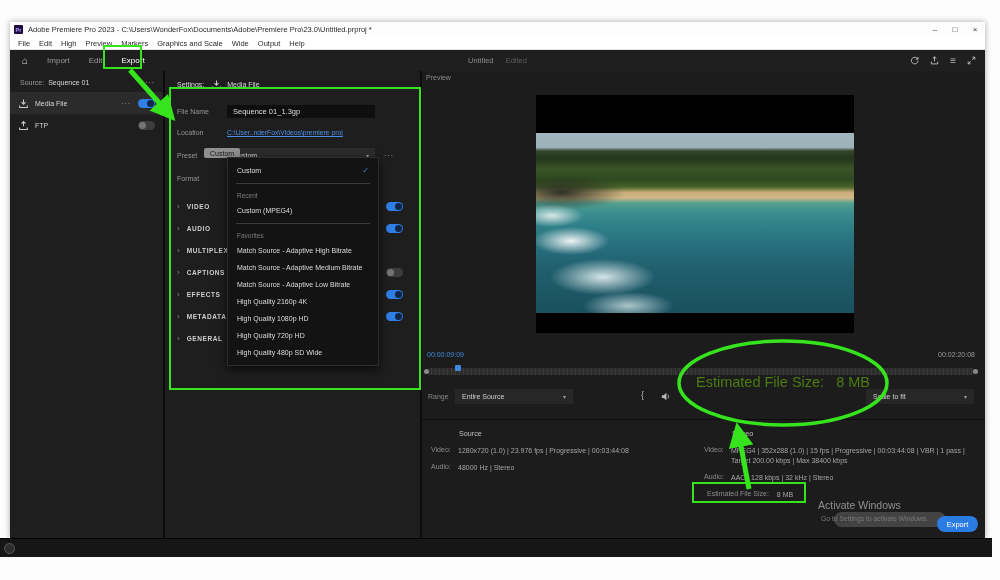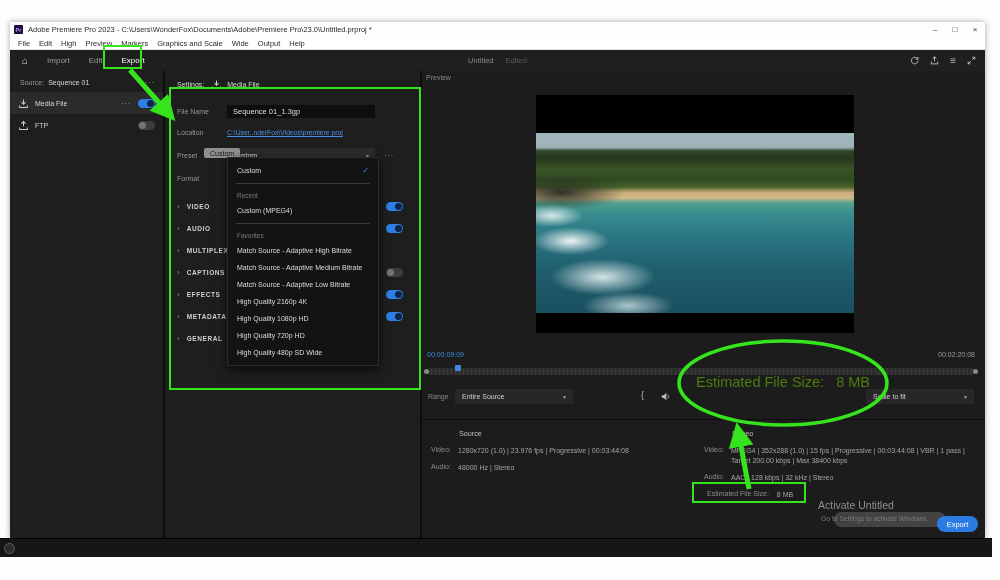--- a/index.html
+++ b/index.html
@@ -376,21 +376,21 @@
           </div>
           <div class="est-row">
             <span class="i-label">Estimated File Size:</span>
             <span class="i-val">8 MB</span>
           </div>
         </div>
 
         <div class="aw-pill">
             <span class="cam"></span>
           </div>
-        <div class="aw-line1">Activate Untitled</div>
+        <div class="aw-line1">Activate Windows</div>
         <div class="aw-line2">Go to Settings to activate Windows.</div>
 
         <div class="export-btn">Export</div>
       </div>
 
     </div>
   </div>
 
   <div class="taskbar">
     <span class="tb-icon"></span>

